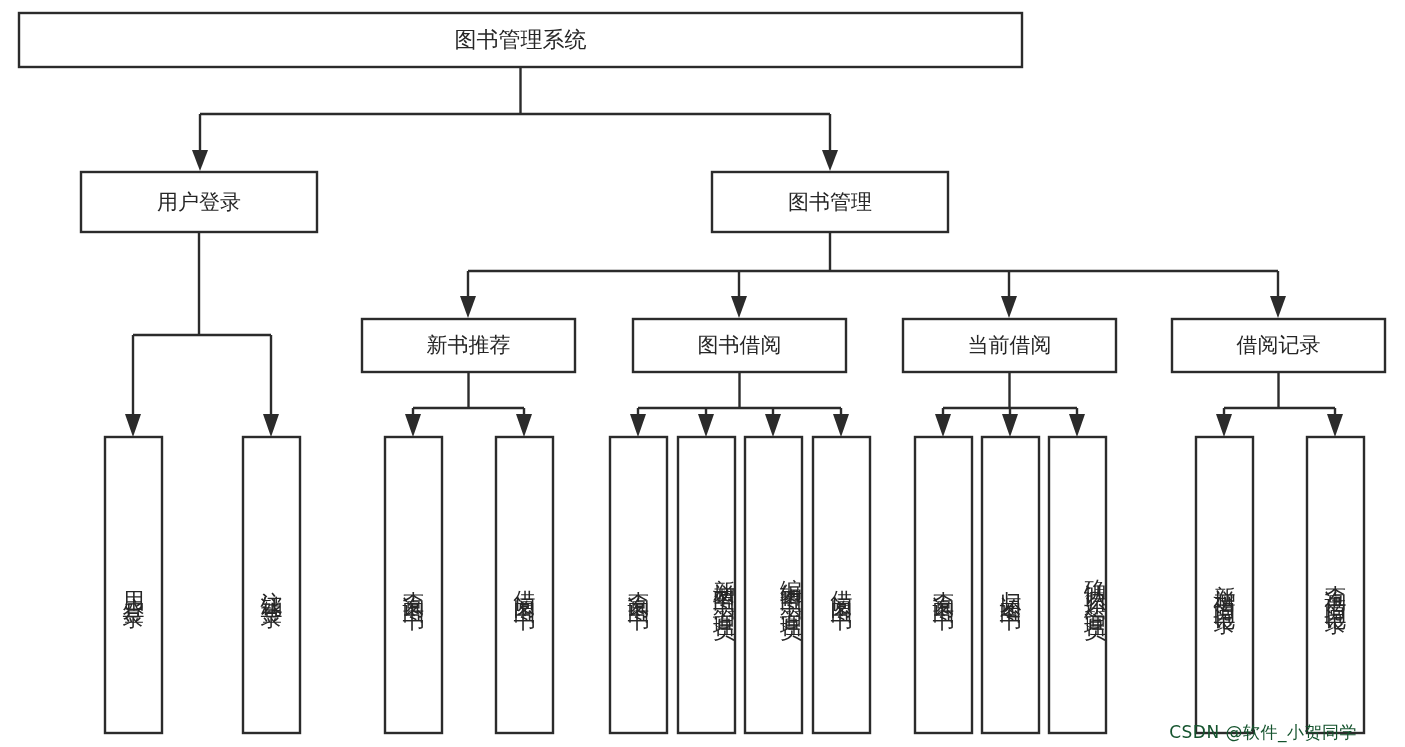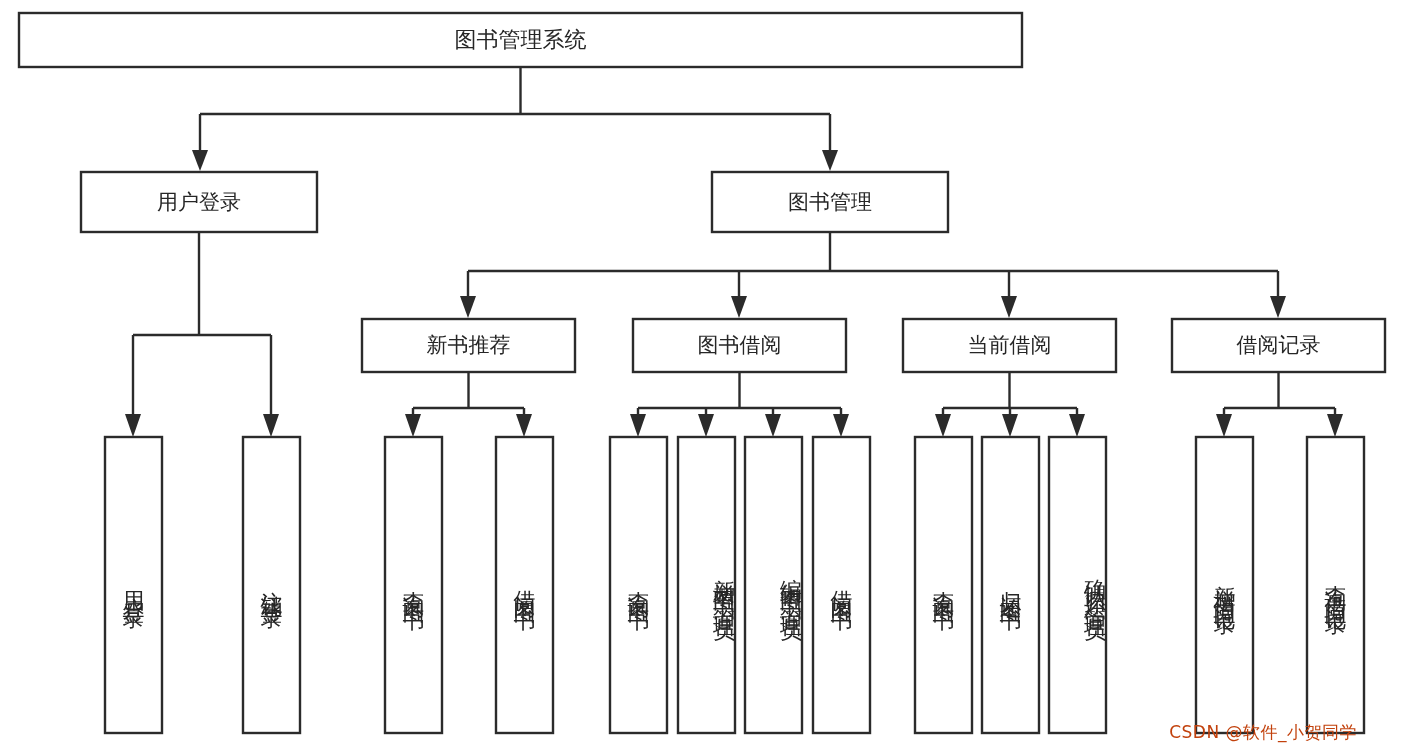--- a/index.html
+++ b/index.html
@@ -68,21 +68,21 @@
     letter-spacing: 6px;
     white-space: nowrap;
     pointer-events: none;
   }
   .watermark {
     position: absolute;
     right: 8px;
     bottom: 3px;
     font-family: "DejaVu Sans", "Liberation Sans", sans-serif;
     font-size: 17px;
-    color: #c2410c;
+    color: #14532d;
     white-space: nowrap;
     letter-spacing: 0.5px;
   }
 </style>
 </head>
 <body>
 
 <div id="diagram-root">
 
   <svg id="tree-svg" viewBox="0 0 1405 747">

